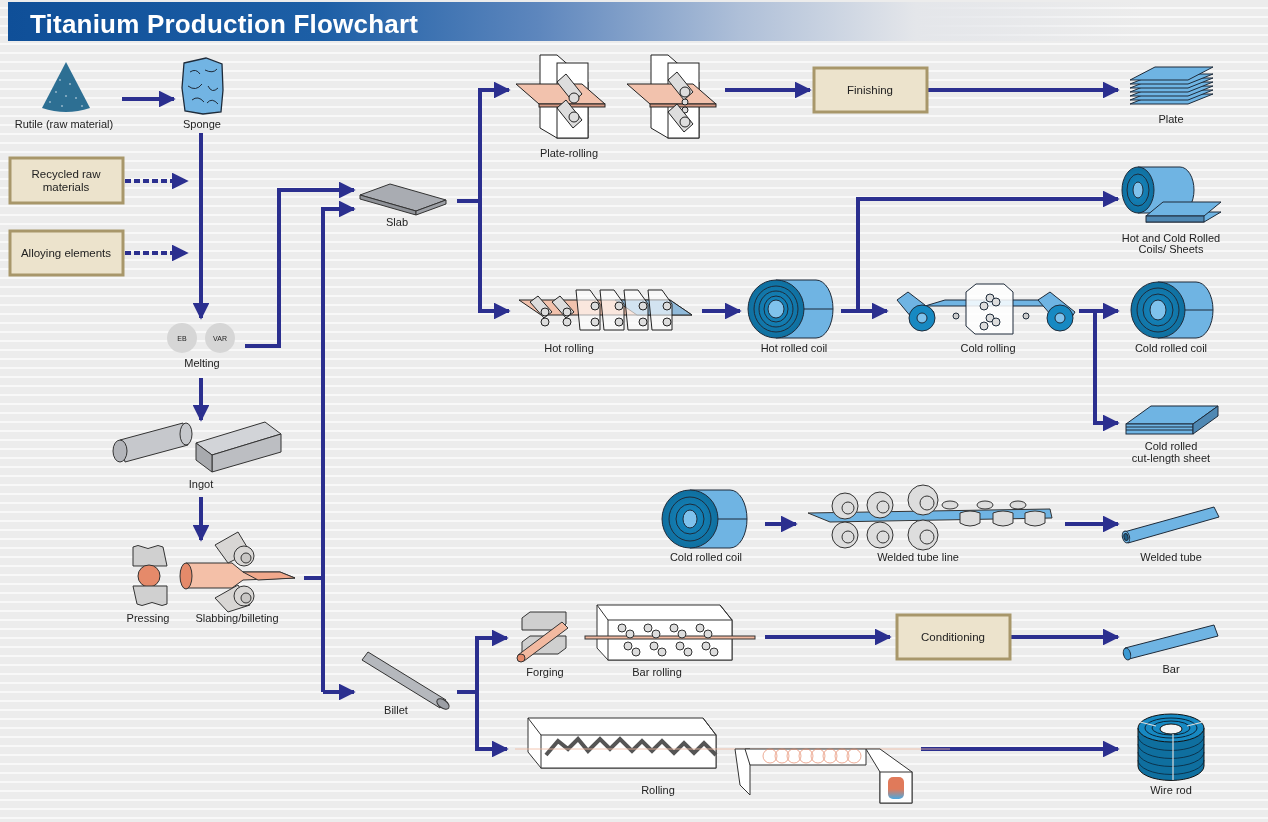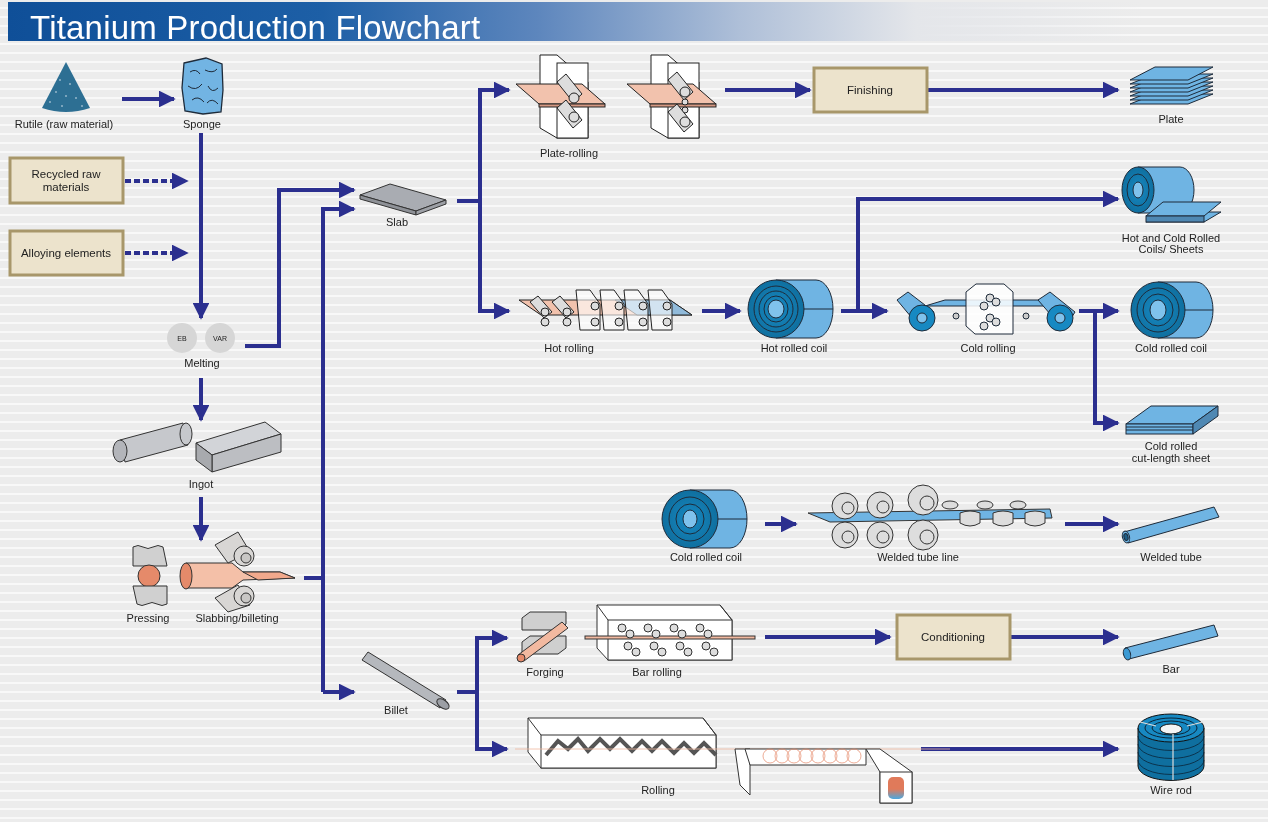--- a/index.html
+++ b/index.html
@@ -8,21 +8,21 @@
     font-family:"Liberation Sans", sans-serif;
     background-color:#efefef;
     background-image: repeating-linear-gradient(to bottom, #ececec 0px, #ececec 7px, #f8f8f8 7px, #f8f8f8 9px);
   }
   #stage { position:absolute; left:0; top:0; width:1268px; height:822px; }
   .title-bar {
     position:absolute; left:8px; top:2px; width:1260px; height:39px;
     background: linear-gradient(to right, #0f4f98 0%, #1d5fa6 25%, #5d86bd 42%, #aebfd8 58%, #e4e6ea 72%, rgba(240,240,240,0) 90%);
   }
   .title-text {
-    position:absolute; left:22px; top:7px; color:#fff; font-weight:normal; font-size:33px;
+    position:absolute; left:22px; top:7px; color:#fff; font-weight:bold; font-size:26px;
     letter-spacing:0.2px; font-family:"Liberation Sans", sans-serif;
   }
   svg text { font-family:"Liberation Sans", sans-serif; fill:#222; }
   .lbl { font-size:11px; text-anchor:middle; }
   .boxlbl { font-size:11.5px; text-anchor:middle; fill:#222; }
 </style>
 </head>
 <body>
 
 <div class="title-bar">

